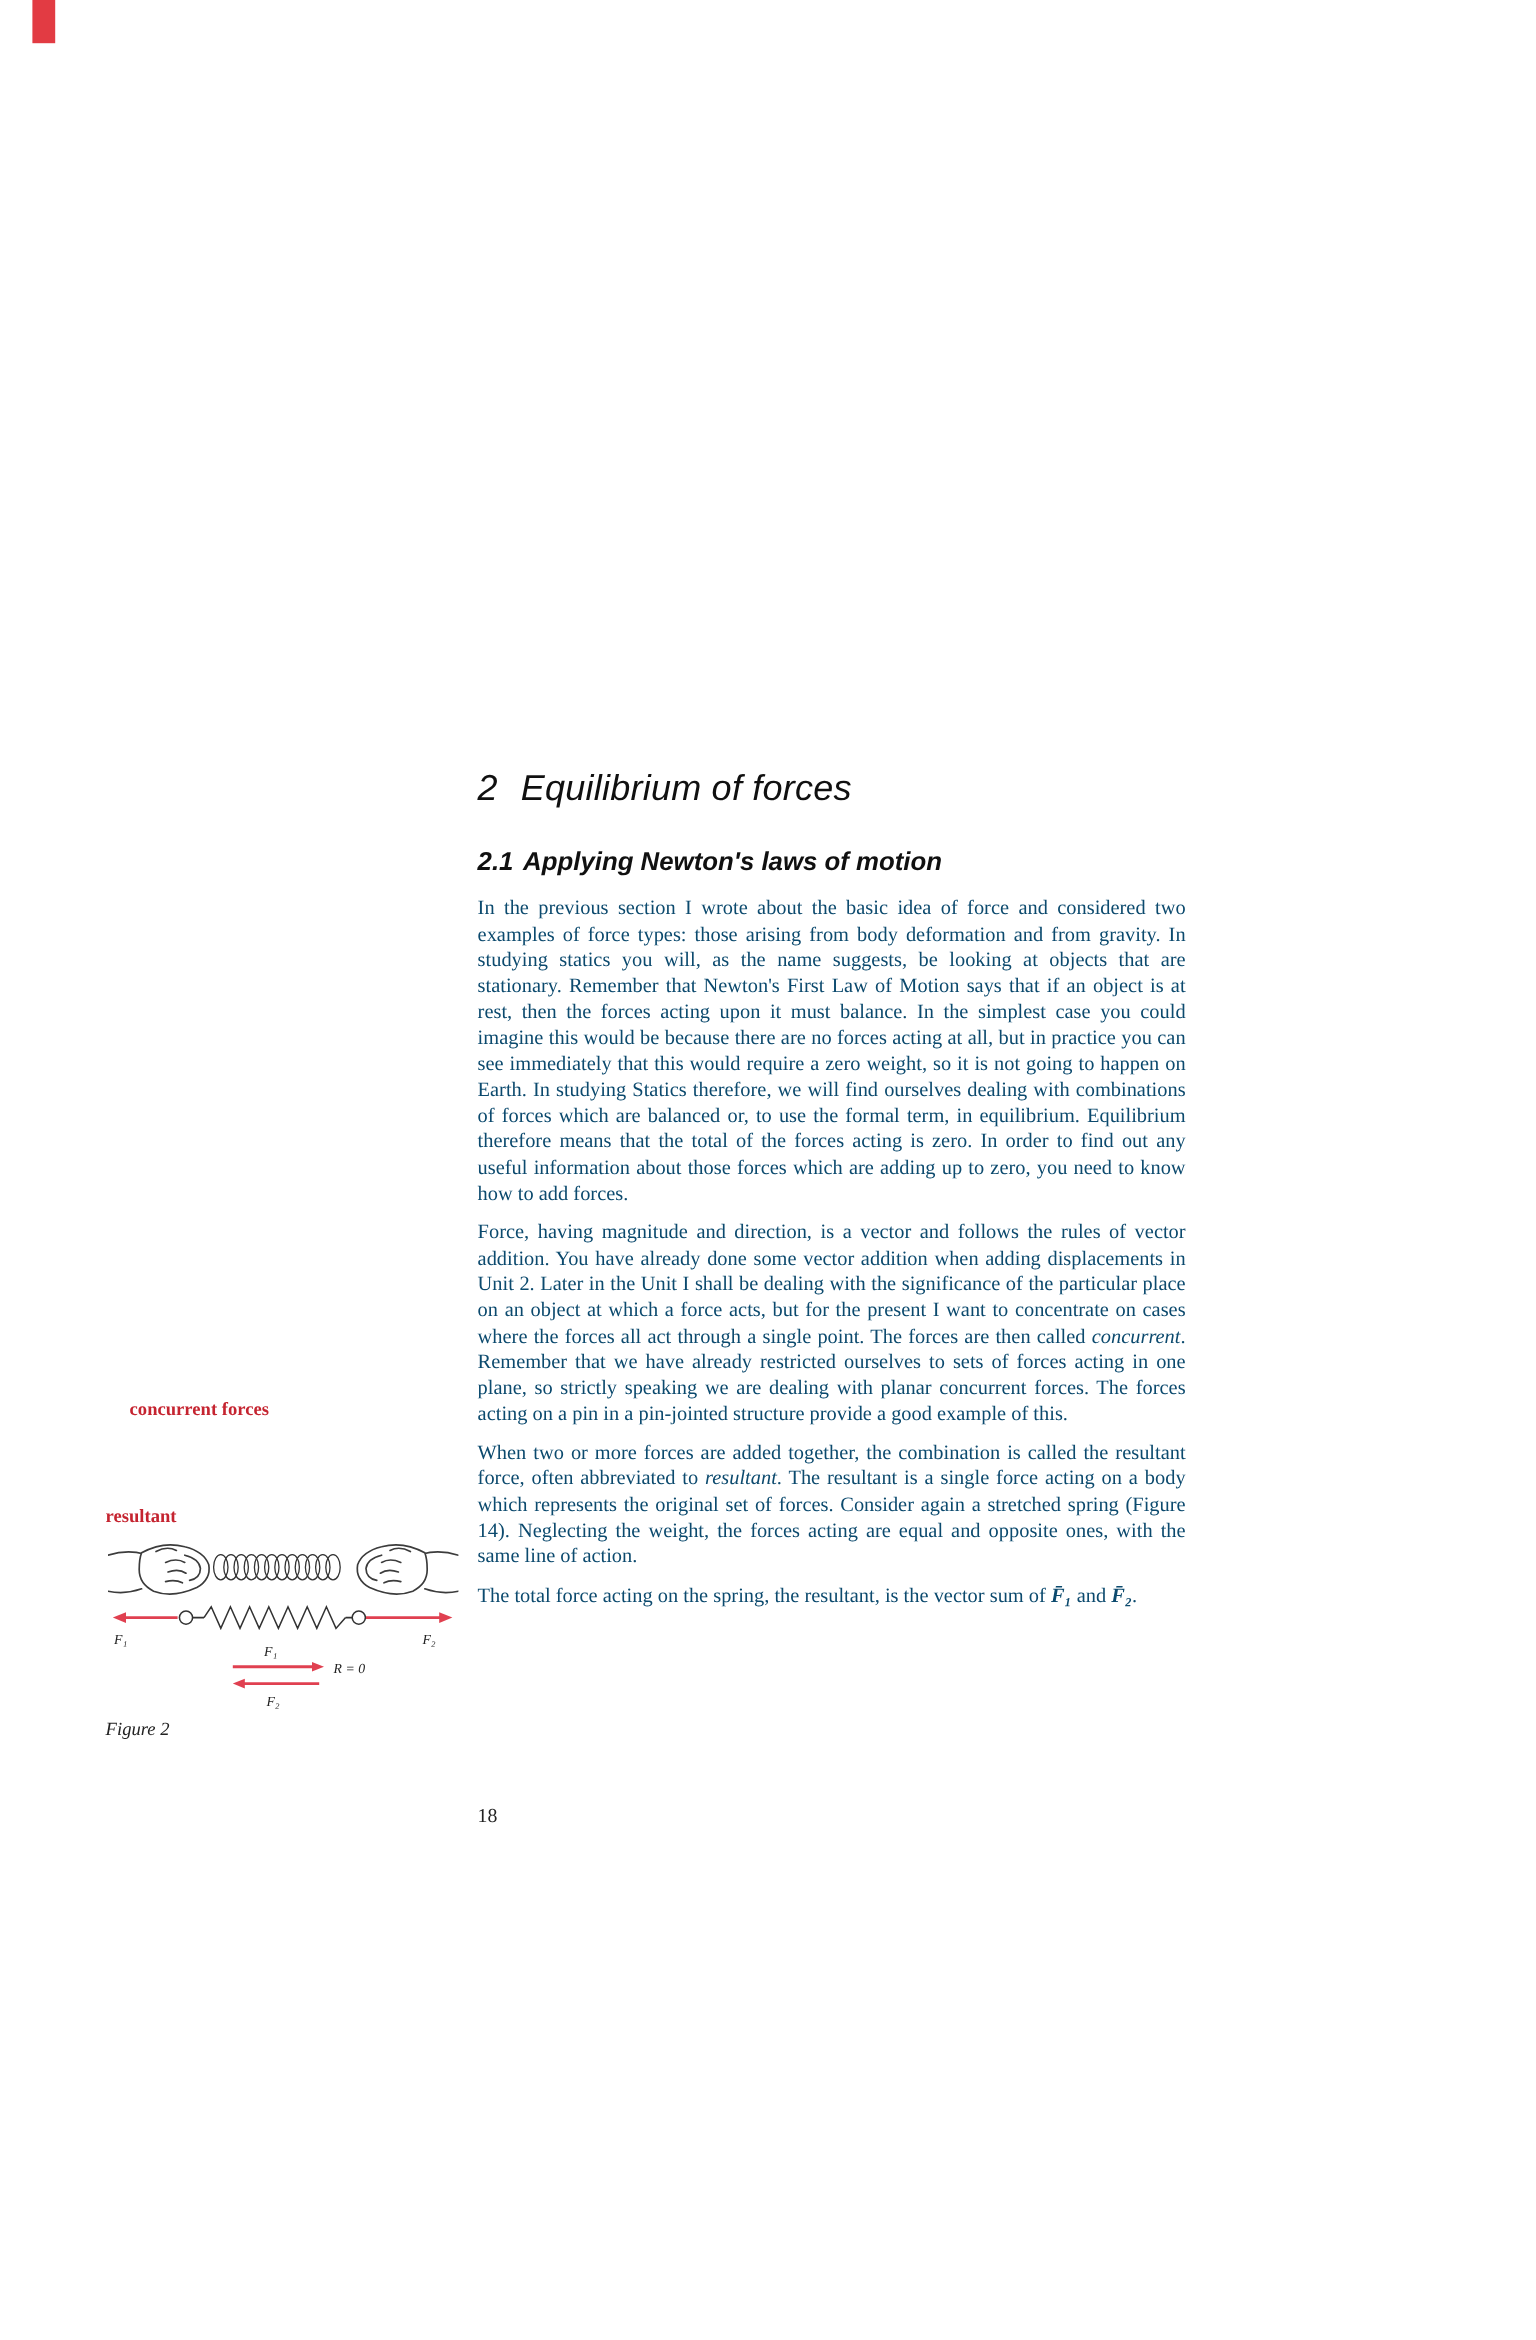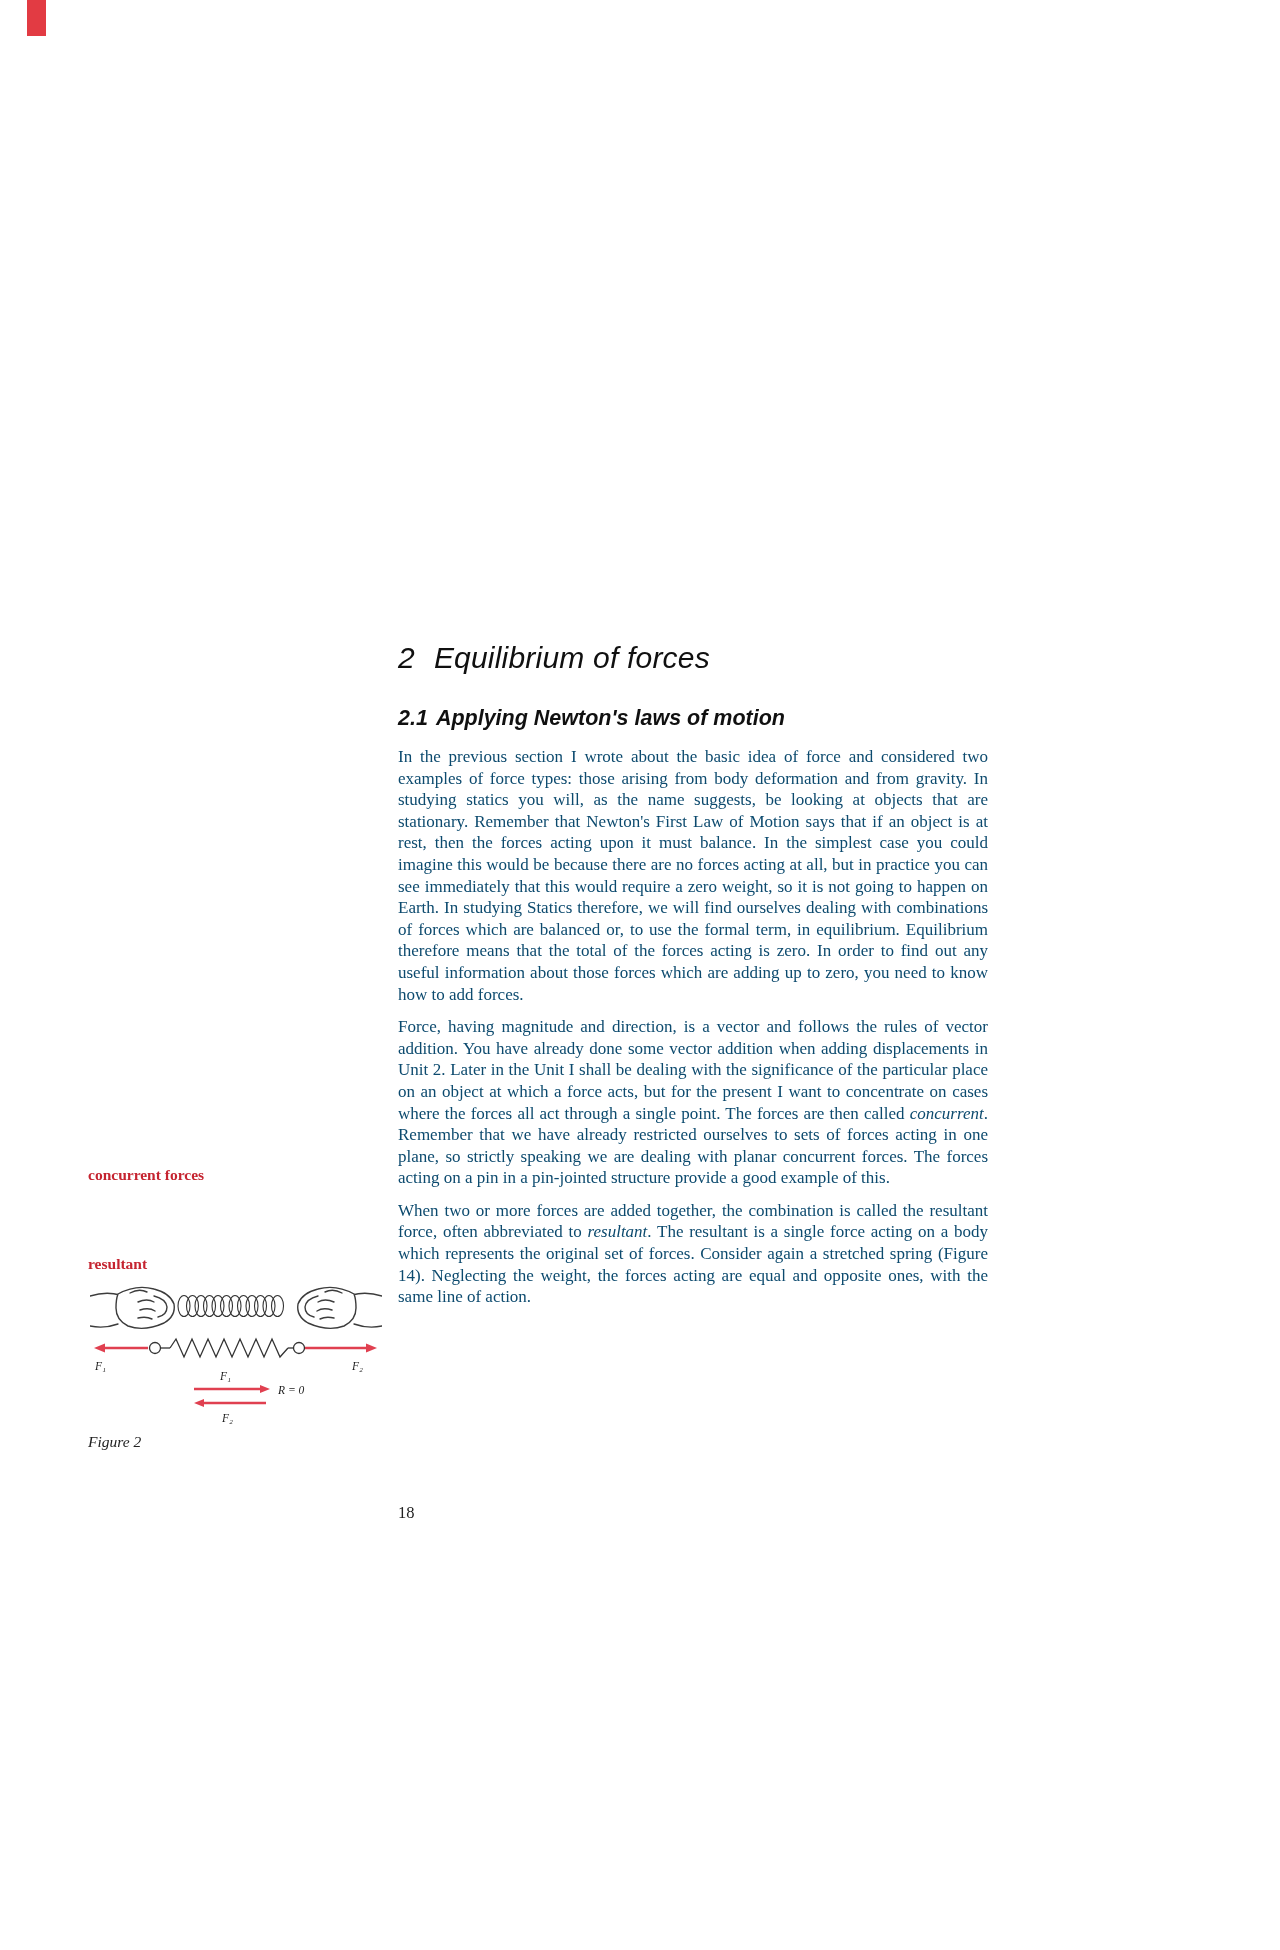--- a/index.html
+++ b/index.html
@@ -39,21 +39,21 @@
     text-align:justify; margin-bottom:11px; color:#0c4a6e;
   }
   .i { font-style:italic; }
   .vec { font-style:italic; font-weight:bold; }
 
   .margin-label {
     position:absolute; left:88px;
     font-family:"Liberation Serif", serif;
     font-weight:bold; font-size:15.5px; color:#c52430;
   }
-  .margin-label.concurrent { top:1166px; }
+  .margin-label.concurrent { top:1166px;margin-left:20px; }
   .margin-label.resultant  { top:1255px; }
 
   .figure-wrap { position:absolute; left:90px; top:1282px; width:292px; height:162px; }
   .figure-caption {
     position:absolute; left:88px; top:1433px;
     font-style:italic; font-size:15.5px; color:#222;
   }
 
   .page-number {
     position:absolute; left:398px; top:1503px;
@@ -79,20 +79,21 @@
     <h2 class="subsection">
       <span class="num">2.1</span><span>Applying Newton's laws of motion</span>
     </h2>
 
     <p class="body-par">In the previous section I wrote about the basic idea of force and considered two examples of force types: those arising from body deformation and from gravity. In studying statics you will, as the name suggests, be looking at objects that are stationary. Remember that Newton's First Law of Motion says that if an object is at rest, then the forces acting upon it must balance. In the simplest case you could imagine this would be because there are no forces acting at all, but in practice you can see immediately that this would require a zero weight, so it is not going to happen on Earth. In studying Statics therefore, we will find ourselves dealing with combinations of forces which are balanced or, to use the formal term, in equilibrium. Equilibrium therefore means that the total of the forces acting is zero. In order to find out any useful information about those forces which are adding up to zero, you need to know how to add forces.</p>
 
     <p class="body-par"><span>Force, having magnitude and direction, is a vector and follows the rules of vector addition. You have already done some vector addition when adding displacements in Unit 2. Later in the Unit I shall be dealing with the significance of the particular place on an object at which a force acts, but for the present I want to concentrate on cases where the forces all act through a single point. The forces are then called </span><span class="i">concurrent</span><span>. Remember that we have already restricted ourselves to sets of forces acting in one plane, so strictly speaking we are dealing with planar concurrent forces. The forces acting on a pin in a pin-jointed structure provide a good example of this.</span></p>
 
     <p class="body-par"><span>When two or more forces are added together, the combination is called the resultant force, often abbreviated to </span><span class="i">resultant</span><span>. The resultant is a single force acting on a body which represents the original set of forces. Consider again a stretched spring (Figure 14). Neglecting the weight, the forces acting are equal and opposite ones, with the same line of action.</span></p>
 
+    <p class="body-par"><span>The total force acting on the spring, the resultant, is the vector sum of </span><span class="vec">F̄₁</span><span> and </span><span class="vec">F̄₂</span><span>.</span></p>
   </div>
 
   <div class="margin-label concurrent">concurrent forces</div>
   <div class="margin-label resultant">resultant</div>
 
   <div class="figure-wrap">
     <svg viewBox="0 0 292 162" width="292" height="162">
       <defs>
         <g id="hand" stroke="#3c3c3c" stroke-width="1.4" fill="none" stroke-linecap="round">
           <path d="M0,14 Q16,9 30,13"></path>

